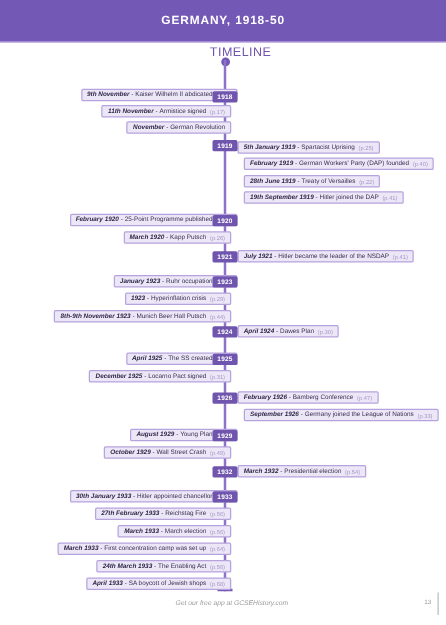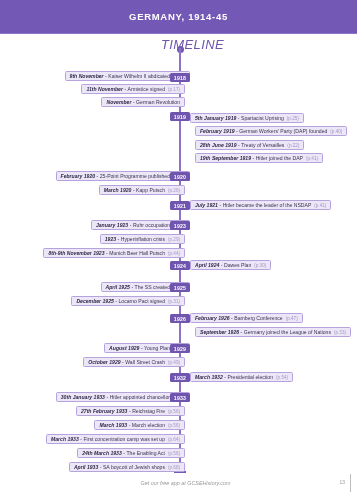--- a/index.html
+++ b/index.html
@@ -44,22 +44,21 @@
     background: #8e73c9;
   }
 
   
   .timeline-label {
     position: absolute;
     top: 37px;
     left: 0;
     width: 357px;
     text-align: center;
-    font-size: 13px;
-    font-style: italic;
+    font-size: 10px;
     color: #6f55ad;
     letter-spacing: 0.4px;
     padding-left: 28px;
   }
 
   
   .spine {
     position: absolute;
     left: 179px;
     top: 48px;
@@ -158,21 +157,21 @@
     height: 18px;
     background: #bdbdbd;
   }
 </style>
 </head>
 <body>
 
 <div class="page">
 
   <div class="header">
-    <div class="header-title">GERMANY, 1914-45</div>
+    <div class="header-title">GERMANY, 1918-50</div>
   </div>
   <div class="header-rule"></div>
 
   <div class="timeline-label">TIMELINE</div>
 
   <div class="spine-dot"></div>
   <div class="spine"></div>
   <div class="spine-foot"></div>
 
   <div id="years-layer">

